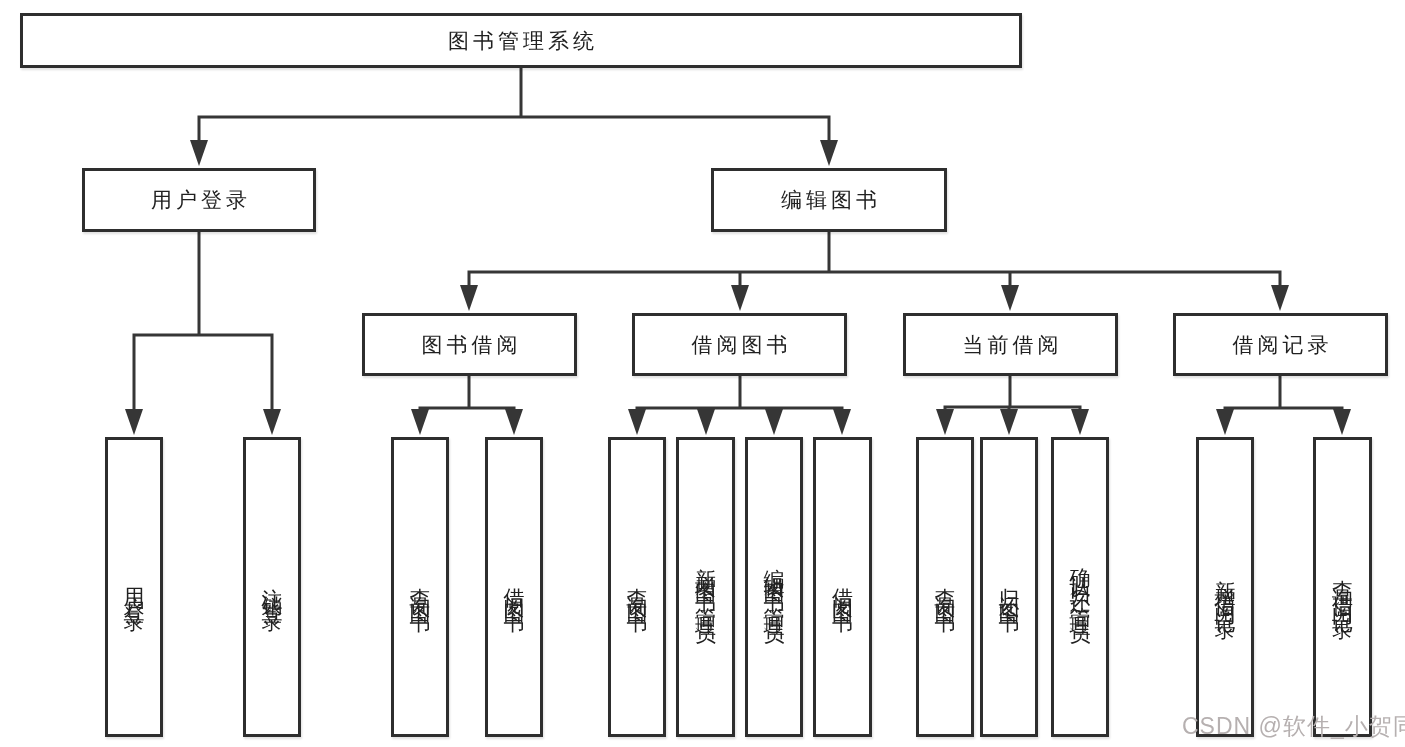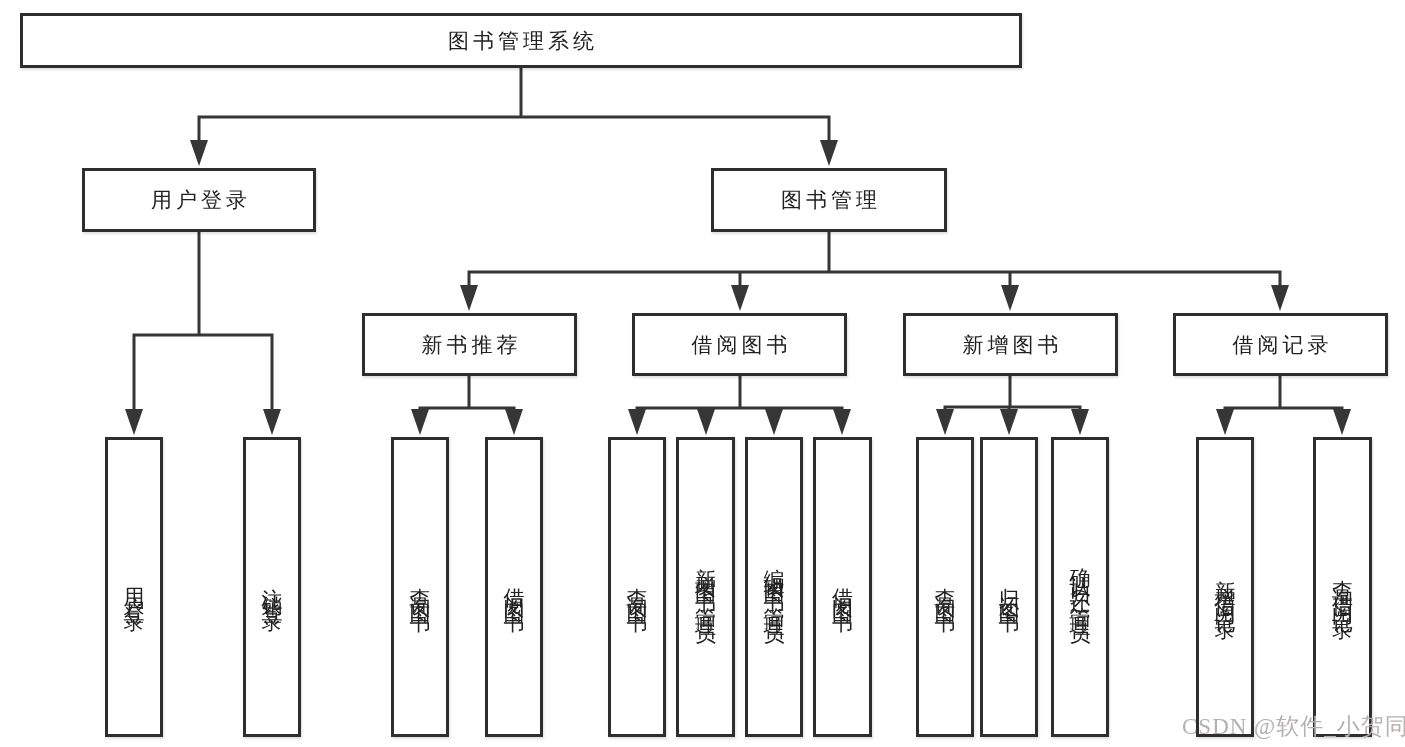--- a/index.html
+++ b/index.html
@@ -1,19 +1,19 @@
 <!DOCTYPE html>
 <html style="--line: #363636; --box-border: #2e2e2e; --box-background: #ffffff; --text: #212121; --watermark: #b6b0b0; --background: #ffffff;"><head>
 <meta charset="utf-8">
 <style>
   html,body{margin:0;padding:0;background:#fff;}
   .stage{
     position:relative;width:1405px;height:747px;
     background:var(--background,#ffffff);
-    font-family:Liberation Serif, serif;
+    font-family:Liberation Sans, sans-serif;
     overflow:hidden;
   }
   svg.wires{position:absolute;left:0;top:0;pointer-events:none;}
   .wire{fill:none;stroke:var(--line,#363636);stroke-width:3;stroke-linecap:square;}
   .head{fill:var(--line,#363636);stroke:none;}
   .node{
     position:absolute;box-sizing:border-box;
     background:var(--box-background,#ffffff);
     border:3px solid var(--box-border,#2e2e2e);
     display:flex;align-items:center;justify-content:center;
@@ -70,25 +70,25 @@
     <polygon class="head" points="1071,409 1089,409 1080,435"></polygon>
 
     <path class="wire" d="M1280 376 V408 M1225 408 H1342 M1225 408 V415 M1342 408 V415"></path>
     <polygon class="head" points="1216,409 1234,409 1225,435"></polygon>
     <polygon class="head" points="1333,409 1351,409 1342,435"></polygon>
   </svg>
 
   <div class="node" style="left:20px;top:13px;width:1002px;height:55px">图书管理系统</div>
 
   <div class="node" style="left:82px;top:168px;width:234px;height:64px">用户登录</div>
-  <div class="node" style="left:711px;top:168px;width:236px;height:64px">图书管理</div>
+  <div class="node" style="left:711px;top:168px;width:236px;height:64px">编辑图书</div>
 
-  <div class="node" style="left:362px;top:313px;width:215px;height:63px">新书推荐</div>
+  <div class="node" style="left:362px;top:313px;width:215px;height:63px">图书借阅</div>
   <div class="node" style="left:632px;top:313px;width:215px;height:63px">借阅图书</div>
-  <div class="node" style="left:903px;top:313px;width:215px;height:63px">新增图书</div>
+  <div class="node" style="left:903px;top:313px;width:215px;height:63px">当前借阅</div>
   <div class="node" style="left:1173px;top:313px;width:215px;height:63px">借阅记录</div>
 
   <div class="node leaf" style="left:105px;top:437px;width:58px;height:300px">
     <span class="vlabel">用户登录</span>
   </div>
   <div class="node leaf" style="left:243px;top:437px;width:58px;height:300px">
     <span class="vlabel">注销登录</span>
   </div>
 
   <div class="node leaf" style="left:391px;top:437px;width:58px;height:300px">

